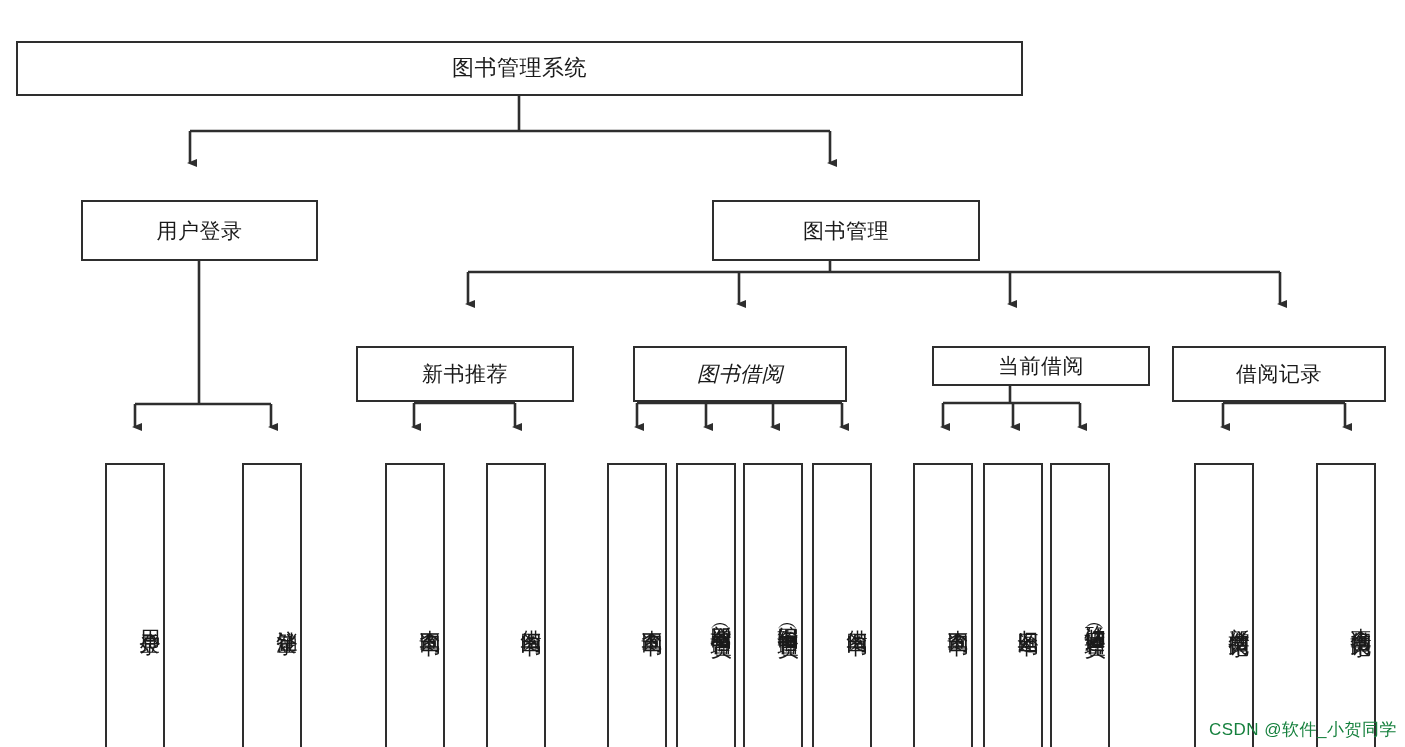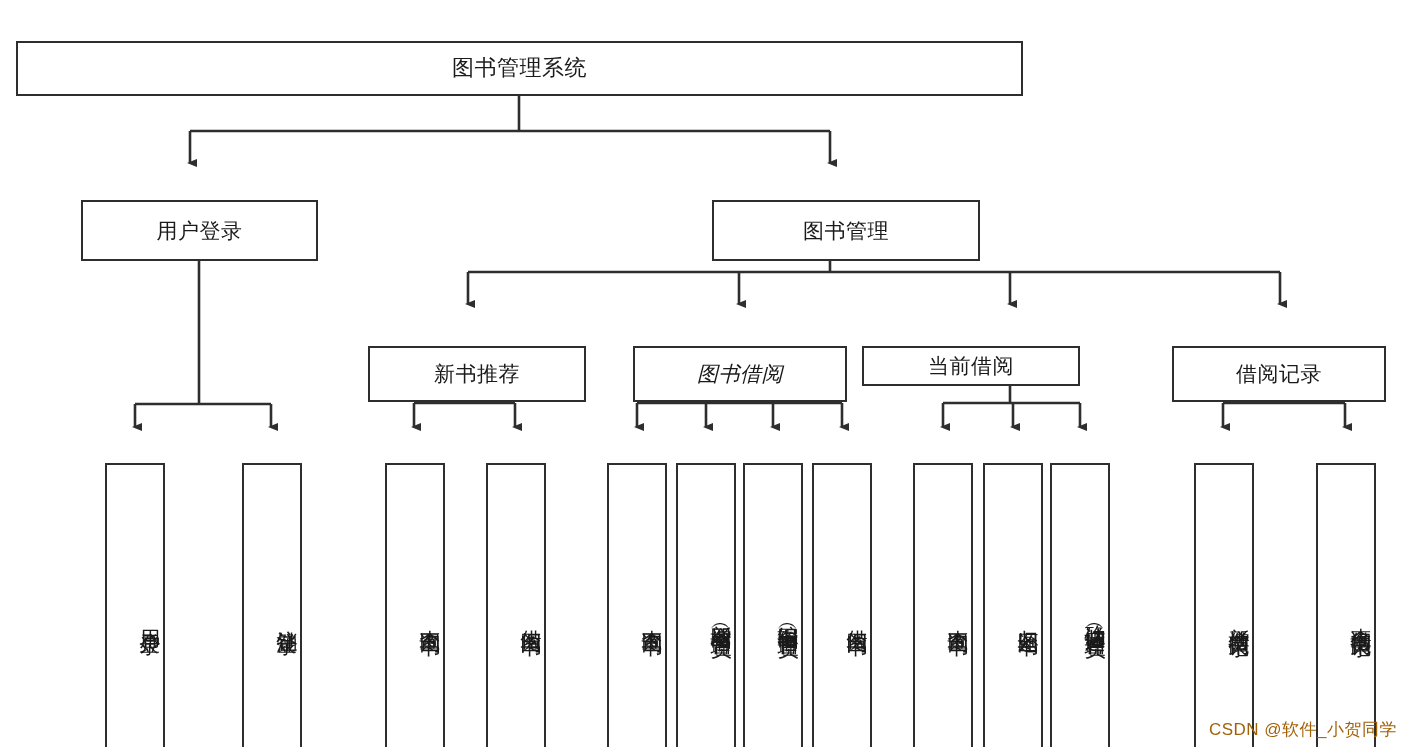--- a/index.html
+++ b/index.html
@@ -57,21 +57,21 @@
     white-space: nowrap;
   }
   .node.root {
     font-size: 22px;
   }
   #watermark {
     position: absolute;
     right: 8px;
     bottom: 6px;
     font-size: 17px;
-    color: #a16207;
+    color: #15803d;
     white-space: nowrap;
     letter-spacing: 0.5px;
   }
 </style>
 </head>
 <body>
 
 <div id="canvas">
 
   <svg id="wires" viewBox="0 0 1405 747">
@@ -123,25 +123,25 @@
       <path d="M1345,403 L1345,427" marker-end="url(#arrow)"></path>
     </g>
   </svg>
 
   <div class="node horiz root" style="left:16px; top:13px; width:1007px; height:55px;">图书管理系统</div>
 
   <div class="node horiz" style="left:81px; top:172px; width:237px; height:61px;">用户登录</div>
 
   <div class="node horiz" style="left:712px; top:172px; width:268px; height:61px;">图书管理</div>
 
-  <div class="node horiz" style="left:368px; top:318px; width:218px; height:56px;">新书推荐</div>
+  <div class="node horiz" style="left:356px; top:318px; width:218px; height:56px;">新书推荐</div>
 
   <div class="node horiz" style="left:633px; top:318px; width:214px; height:56px;font-style:italic;">图书借阅</div>
 
-  <div class="node horiz" style="left:862px; top:318px; width:218px; height:40px;">当前借阅</div>
+  <div class="node horiz" style="left:932px; top:318px; width:218px; height:40px;">当前借阅</div>
 
   <div class="node horiz" style="left:1172px; top:318px; width:214px; height:56px;">借阅记录</div>
 
   <div class="node vert" style="left:105px; top:435px; width:60px; height:298px;">
     <span class="vlabel">用户登录</span>
   </div>
 
   <div class="node vert" style="left:242px; top:435px; width:60px; height:298px;">
     <span class="vlabel">注销登录</span>
   </div>

